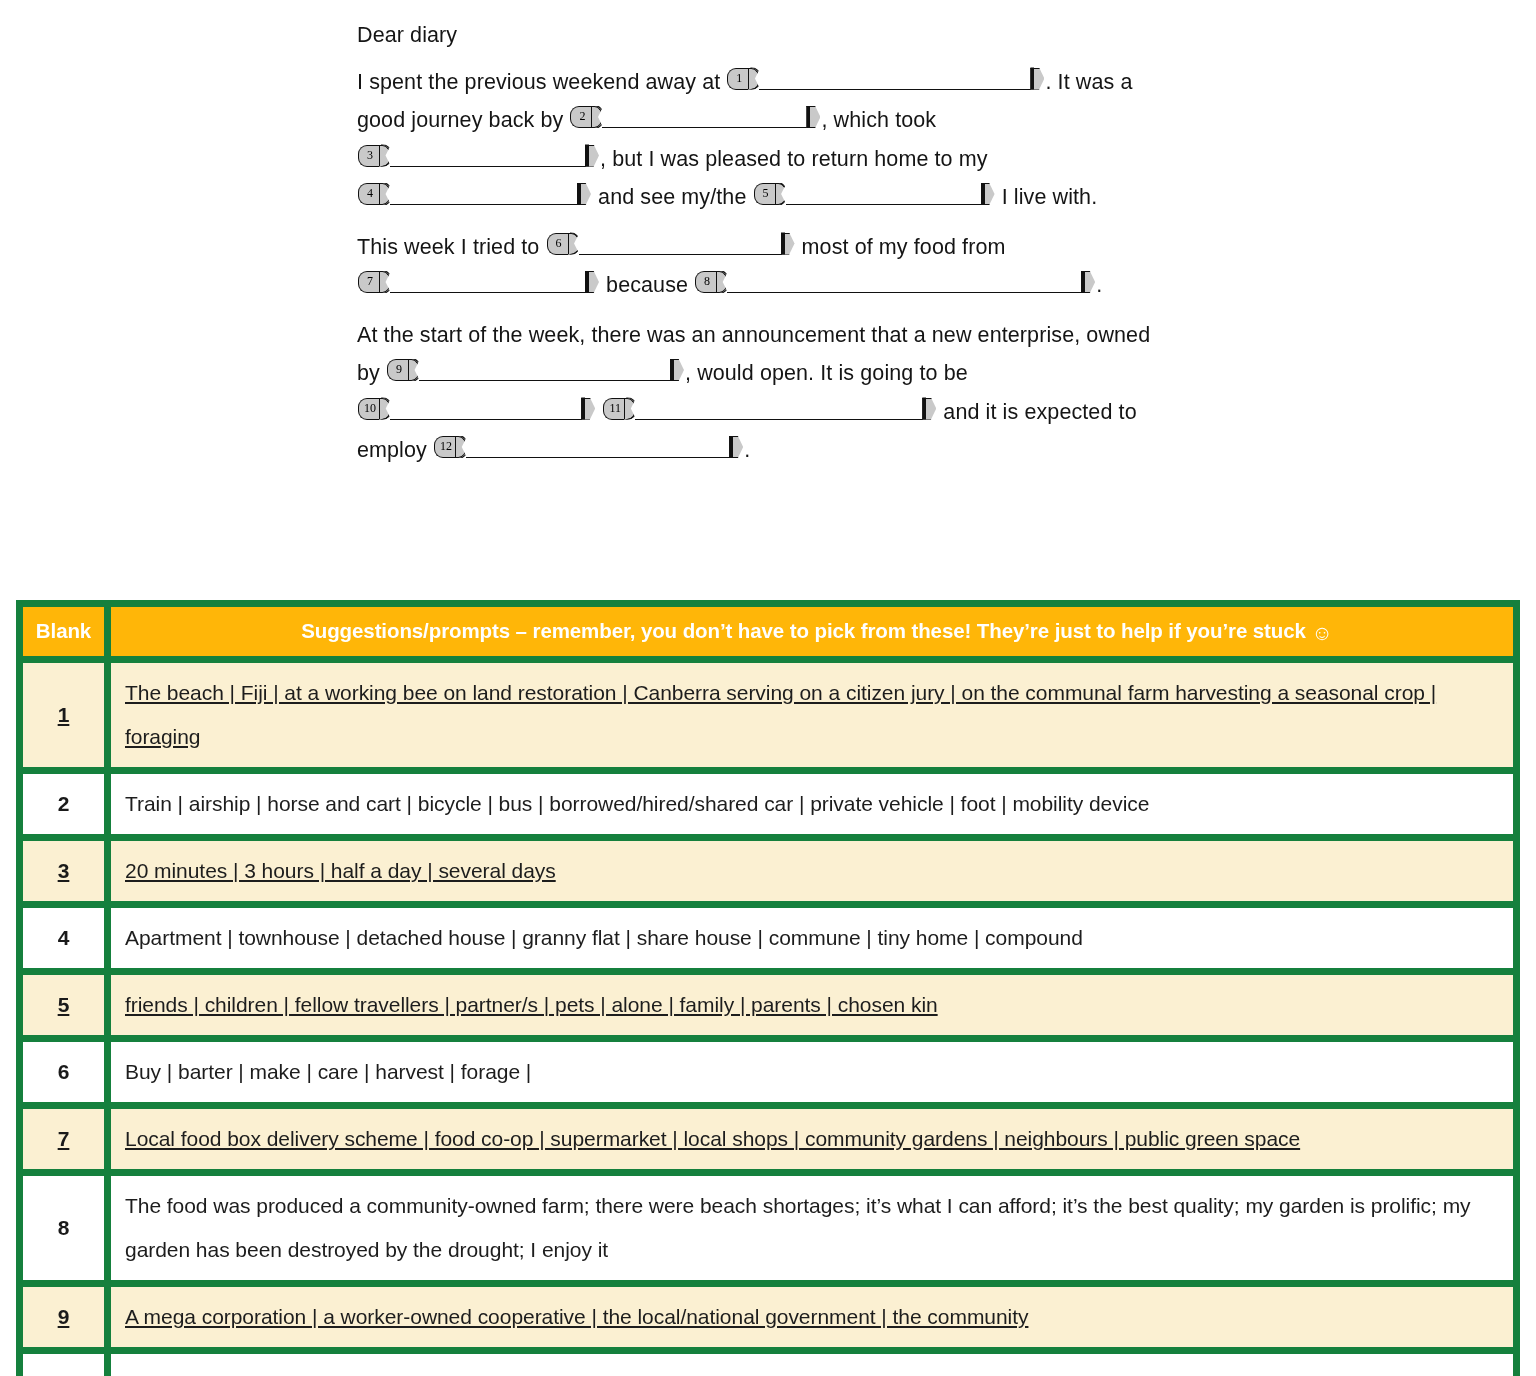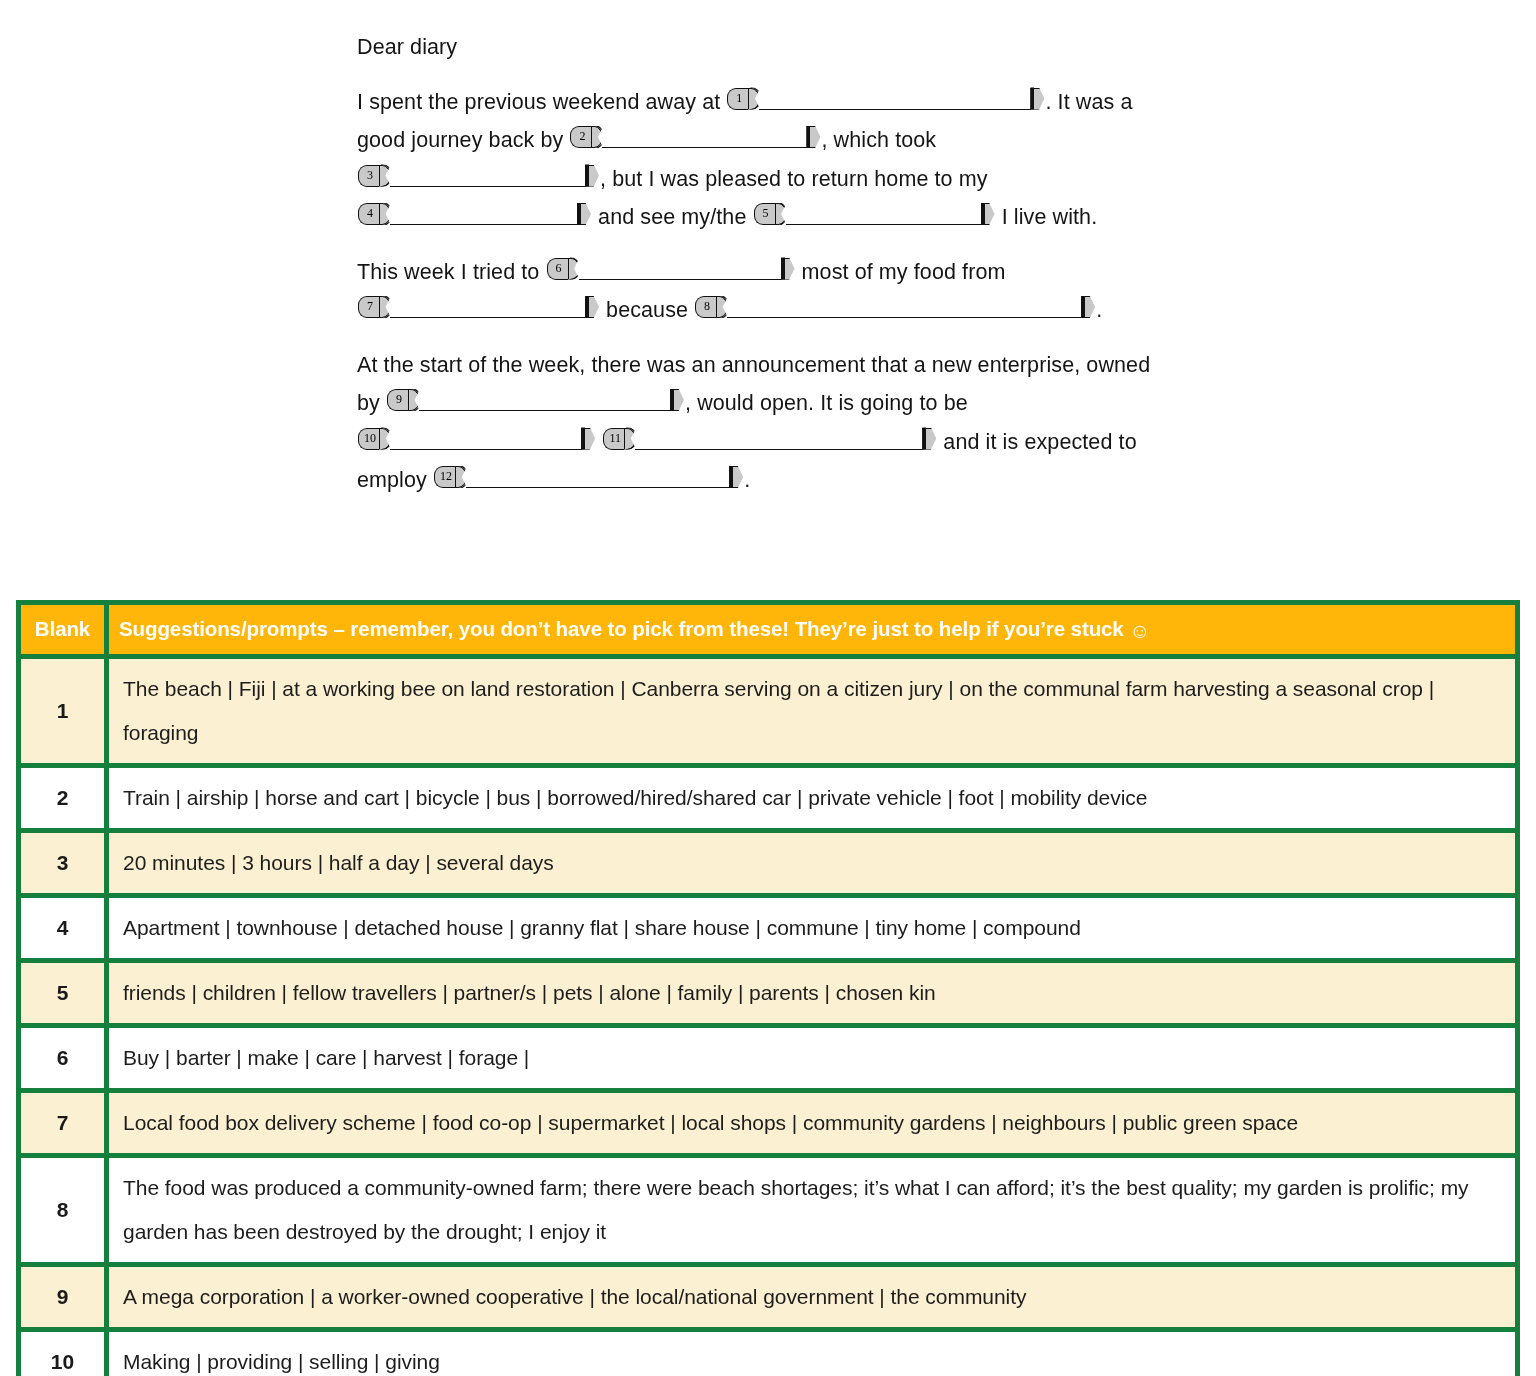--- a/index.html
+++ b/index.html
@@ -20,21 +20,21 @@
   .diary {
     position: absolute;
     left: 357px;
     top: 12px;
     width: 820px;
   }
   .para {
     font-size: 21.5px;
     line-height: 38.5px;
     color: #151515;
-    margin: 16px 0 11px 0;
+    margin: 4px 0 11px 0;
     letter-spacing: 0.1px;
   }
   .para.tight { margin-bottom: 8px; }
 
   
   .blank {
     display: inline-block;
     position: relative;
     vertical-align: -5px;
     height: 26px;
@@ -118,48 +118,48 @@
     top: 600px;
     width: 1504px;
   }
   table.prompts {
     width: 100%;
     border-collapse: collapse;
     table-layout: fixed;
   }
   table.prompts th, table.prompts td {
     vertical-align: middle;
-    border: 5px solid #15803d;
+    border: 7px solid #15803d;
   }
   thead th {
     background: #FFB608;
     color: #ffffff;
     font-size: 20.5px;
     font-weight: bold;
     padding: 12px 0 13px 10px;
-    text-align: left;
+    text-align: center;
     border: 1px solid #FFB608;
     letter-spacing: -0.1px;
   }
   th.col-blank { width: 88px; text-align: center; padding-left: 0; }
   td.num {
     width: 88px;
     text-align: center;
     font-size: 21px;
     font-weight: bold;
     color: #1a1a1a;
   }
   td.sugg {
     font-size: 21px;
     line-height: 44px;
     color: #1d1d1d;
     padding: 8px 12px 8px 14px;
     letter-spacing: -0.05px;
   }
-  tr.shade td { background: #FBF0D2; }
+  tr.shade td { background: #FBF0D2; text-decoration: underline; }
   tr.plain td { background: #ffffff; }
   .smiley {
     display: inline-block;
     font-size: 21px;
     line-height: 1;
     vertical-align: -2px;
   }
 </style>
 </head>
 <body>

